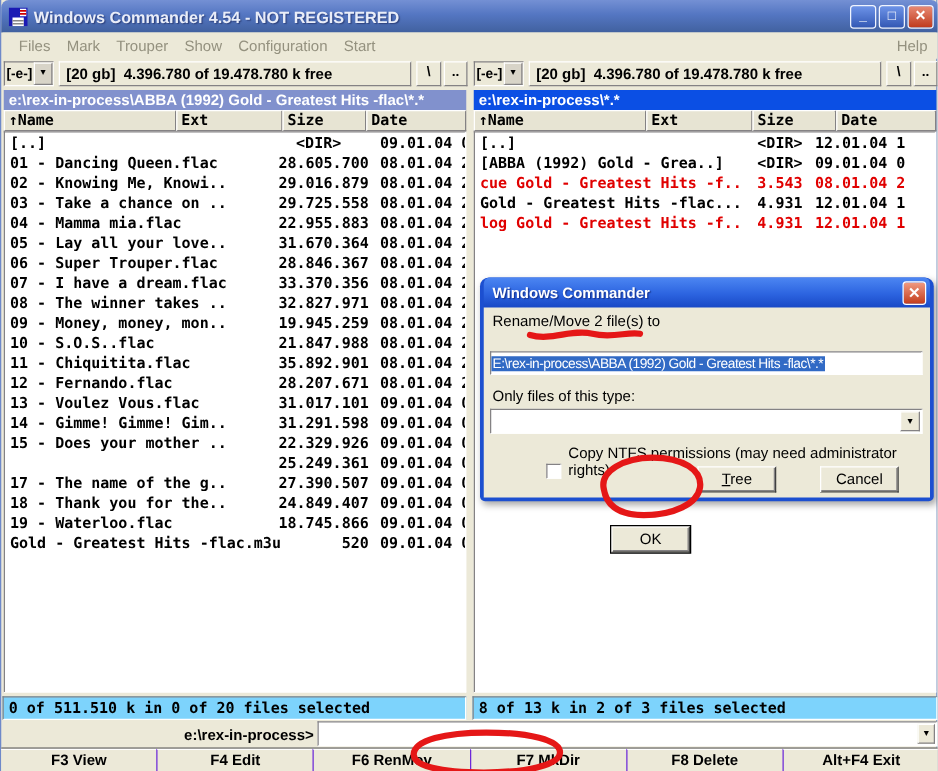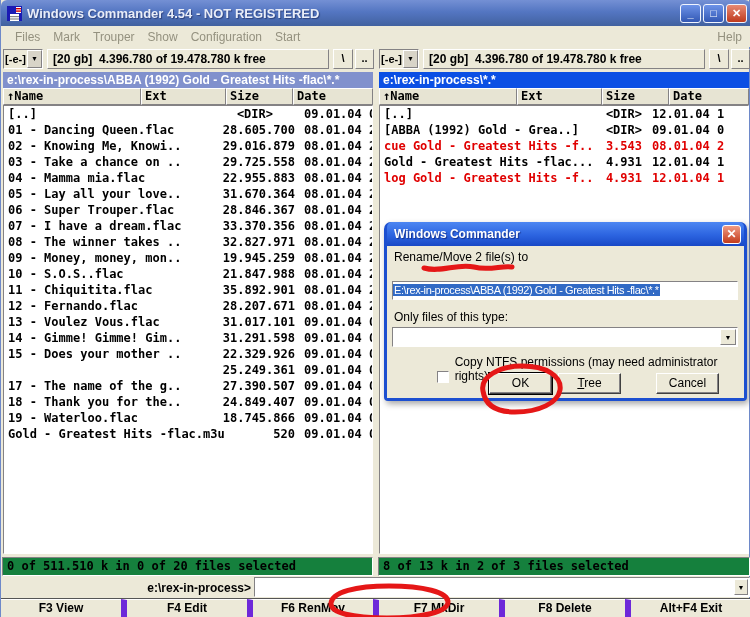--- a/index.html
+++ b/index.html
@@ -54,36 +54,36 @@
   .frow{position:relative;height:16px;line-height:16px;white-space:pre;color:#000;}
   .frow.sel{color:#e00000;}
   .frow span{position:absolute;top:0;}
   .fname{left:4px;}
   .frow.left .fsize{left:195px;width:96px;text-align:right;box-sizing:border-box;}
   .frow.left .fdate{left:300px;}
   .frow.left.dir .fsize{padding-right:22px;}
   .frow.right .fsize{left:172px;width:90px;text-align:right;box-sizing:border-box;}
   .frow.right .fdate{left:272px;}
   
-  .statusbar{position:absolute;top:557px;height:19px;background:#15803d;border:1px solid;
+  .statusbar{position:absolute;top:557px;height:19px;background:#7dd3fc;border:1px solid;
     border-color:#848284 #fff #fff #848284;font-family:"DejaVu Sans Mono",monospace;
     font-size:12px;font-weight:bold;line-height:17px;padding-left:4px;white-space:pre;
     overflow:hidden;box-sizing:border-box;}
   
   .cmdprompt{position:absolute;top:579px;left:0;width:250px;height:18px;text-align:right;
     font-size:12px;font-weight:bold;line-height:18px;white-space:pre;}
   .cmdinput{position:absolute;left:253px;top:577px;width:496px;height:20px;background:#fff;
     border:1px solid;border-color:#848284 #fff #fff #848284;box-sizing:border-box;}
   .cmdarrow{position:absolute;right:1px;top:1px;width:14px;height:16px;background:#ece9d8;
     border:1px solid;border-color:#fff #848284 #848284 #fff;font-size:7px;line-height:15px;
     text-align:center;box-sizing:border-box;}
   
   .fnbar{position:absolute;left:0;top:598px;width:750px;height:19px;background:#ece9d8;
     border-top:1px solid #555;display:flex;}
-  .fnbtn{flex:1;border-left:6px solid #6d28d9;border-top:1px solid #fff;font-size:12px;
+  .fnbtn{flex:1;border-left:1px solid #6d28d9;border-top:1px solid #fff;font-size:12px;
     font-weight:bold;text-align:center;line-height:17px;white-space:nowrap;box-sizing:border-box;}
   .fnbtn:first-child{border-left:none;}
   
   .dialog{position:absolute;left:383px;top:222px;width:363px;height:179px;z-index:10;
     background:#1c4fd0;border-radius:7px 7px 4px 4px;padding:0 3px 3px 3px;box-sizing:border-box;
     box-shadow:2px 3px 6px rgba(0,0,0,.35);}
   .dlg-title{height:24px;display:flex;align-items:center;padding:0 3px 0 7px;
     background:linear-gradient(180deg,#4c86f2 0%,#2c64e0 55%,#1848c6 100%);
     border-radius:5px 5px 0 0;}
   .dlg-title-text{color:#fff;font-weight:bold;font-size:12px;flex:1;
@@ -102,21 +102,21 @@
     border:1px solid;border-color:#848284 #fff #fff #848284;box-sizing:border-box;}
   .dlg-combo .darrow{position:absolute;right:1px;top:1px;width:16px;height:16px;
     background:#ece9d8;border:1px solid;border-color:#fff #848284 #848284 #fff;
     font-size:7px;line-height:15px;text-align:center;box-sizing:border-box;}
   .dlg-check{position:absolute;left:16px;top:109px;display:flex;align-items:flex-end;padding-left:34px;}
   .checkbox{width:12px;height:12px;background:#fff;border:1px solid;
     border-color:#848284 #fff #fff #848284;box-sizing:border-box;margin-right:6px;}
   .dlg-btn{position:absolute;top:127px;width:63px;height:21px;background:#ece9d8;
     border:1px solid;border-color:#fff #404040 #404040 #fff;box-shadow:inset -1px -1px 0 #848284;
     text-align:center;line-height:19px;font-size:12px;box-sizing:border-box;}
-  .dlg-btn.default{outline:1px solid #000;}
+  .dlg-btn.default{outline:1px solid #000;margin-top:48px;}
   
   .annot{position:absolute;left:0;top:0;z-index:30;pointer-events:none;}
 </style>
 </head>
 <body>
 
 <div id="win">
 
   <div class="titlebar">
     <svg class="ticon" viewBox="0 0 16 15">

